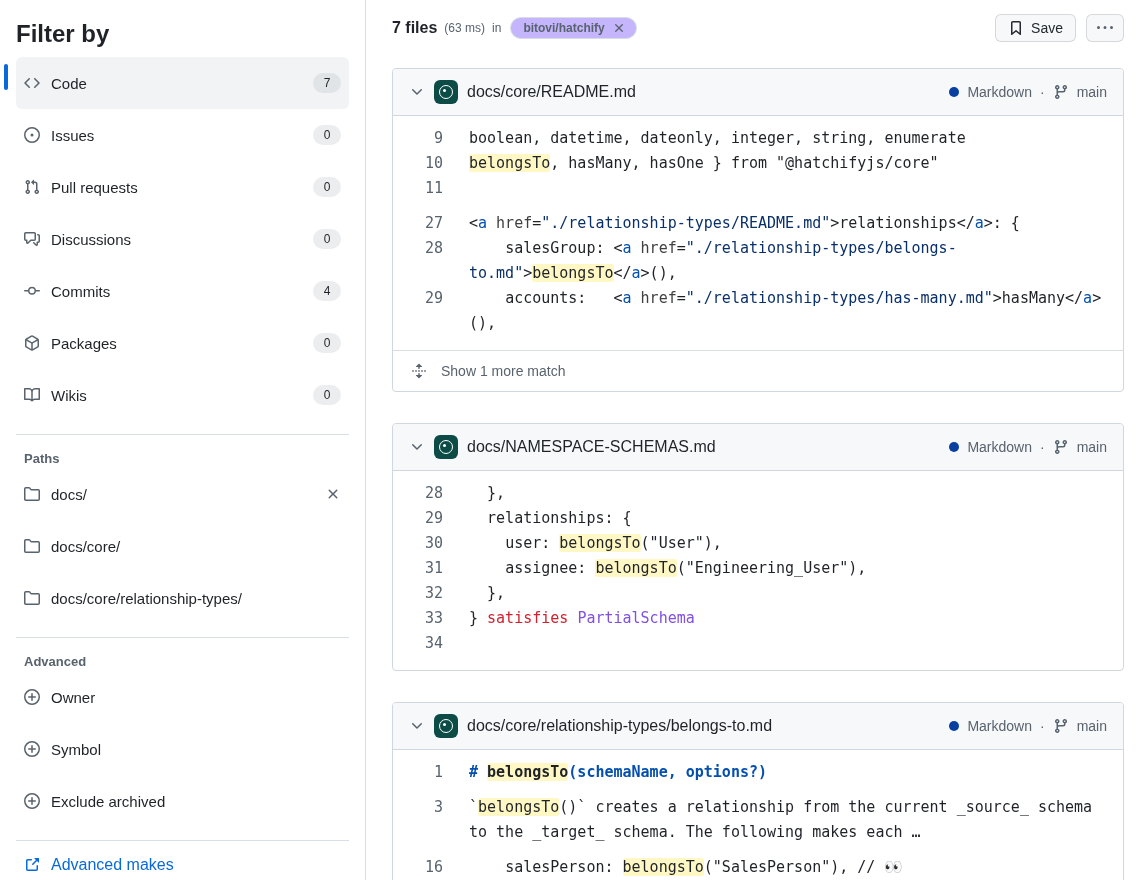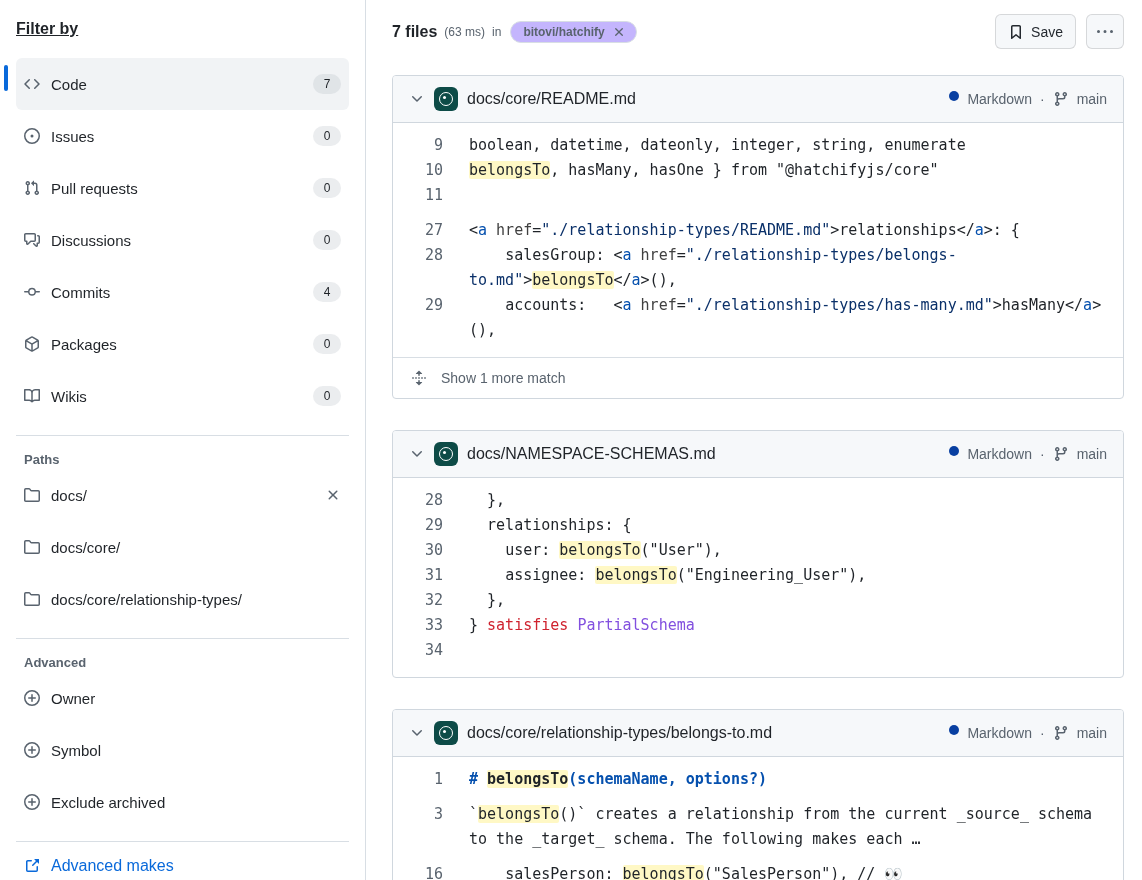--- a/index.html
+++ b/index.html
@@ -9,21 +9,21 @@
     display:flex;
     font-family:"Liberation Sans", sans-serif;
     background:#ffffff; color:#1f2328;
     -webkit-font-smoothing:antialiased;
   }
   .icon { display:inline-flex; color:#59636e; flex:none; align-items:center; }
   .icon svg { display:block; }
 
   
   .sidebar { width:366px; flex:none; border-right:1px solid #d8dee4; padding-top:16px; }
-  .sidebar-title { font-size:16px; font-weight:600; margin:4px 16px 20px;text-decoration:underline; }
+  .sidebar-title { font-size:24px; font-weight:600; margin:4px 16px 9px; }
   .nav { margin:0 16px; padding:0; list-style:none; }
   .nav-item { position:relative; display:flex; align-items:center; height:52px; padding:0 8px;
               gap:11px; font-size:15px; border-radius:6px; cursor:pointer; }
   .nav-item.selected { background:#f1f3f5; }
   .nav-item.selected::before { content:""; position:absolute; left:-12px; top:7px; width:4px; height:26px;
               border-radius:2px; background:#0969da; }
   .count { margin-left:auto; background:rgba(175,184,193,.25); color:#1f2328;
            border-radius:2em; font-size:12px; font-weight:500; line-height:18px;
            padding:1px 8px; min-width:28px; text-align:center; }
   .divider { border:none; border-top:1px solid #d8dee4; margin:13px 16px; }
@@ -36,37 +36,37 @@
   
   .main { flex:1; padding:14px 18px 0 26px; overflow:hidden; }
   .main-head { display:flex; align-items:center; margin-bottom:26px; }
   .summary { display:flex; align-items:center; gap:7px; }
   .res-count { font-size:16px; font-weight:600; }
   .res-sub { font-size:12px; color:#59636e; }
   .token { display:inline-flex; align-items:center; gap:7px; background:#c4b5fd;
            border:1px solid #d8dee4; border-radius:2em; padding:3px 10px 3px 12px;
            font-size:12px; font-weight:700; color:#59636e; cursor:pointer; margin-left:2px; }
   .actions { margin-left:auto; display:flex; gap:10px; }
-  .btn { display:inline-flex; align-items:center; justify-content:center; gap:7px; height:35px;
+  .btn { display:inline-flex; align-items:center; justify-content:center; gap:7px; height:28px;
          padding:0 12px; background:#f6f8fa; border:1px solid rgba(31,35,40,.15); border-radius:6px;
          font-size:14px; font-weight:500; color:#24292f; cursor:pointer; font-family:inherit; }
   .btn .icon { color:#24292f; }
   .btn.icon-only { width:38px; padding:0; }
   .btn.icon-only .icon { color:#59636e; }
 
   
   .card { border:1px solid #d0d7de; border-radius:4px; margin-bottom:31px; background:#fff; overflow:hidden; }
   .card-head { display:flex; align-items:center; gap:9px; height:47px; padding:0 16px;
                background:#f6f8fa; border-bottom:1px solid #d0d7de; cursor:pointer; }
   .avatar { width:24px; height:24px; border-radius:6px; background:#0d4b47; position:relative; flex:none; }
   .avatar::after { content:""; position:absolute; inset:5px; border:1.6px solid #fff; border-radius:50%; }
   .avatar::before { content:""; position:absolute; left:9px; top:9px; width:3px; height:3px;
                     background:#fff; border-radius:50%; z-index:1; }
   .file-name { font-size:16px; color:#1f2328; text-decoration:none; }
-  .meta { margin-left:auto; display:flex; align-items:flex-start; gap:8px; font-size:14px; color:#59636e; }
+  .meta { margin-left:auto; display:flex; align-items:center; gap:8px; font-size:14px; color:#59636e; }
   .lang-dot { width:10px; height:10px; border-radius:50%; flex:none; }
   .meta .sep { color:#59636e; }
 
   .code-block { padding:10px 0 14px;
     font-family:"DejaVu Sans Mono","Liberation Mono",monospace;
     font-size:15px; line-height:25px; }
   .code-line { display:flex; }
   .code-line.gap { margin-top:10px; }
   .ln { flex:none; width:50px; text-align:right; color:#59636e; cursor:pointer; }
   .code { flex:1; margin-left:26px; padding-right:16px; white-space:pre-wrap;

